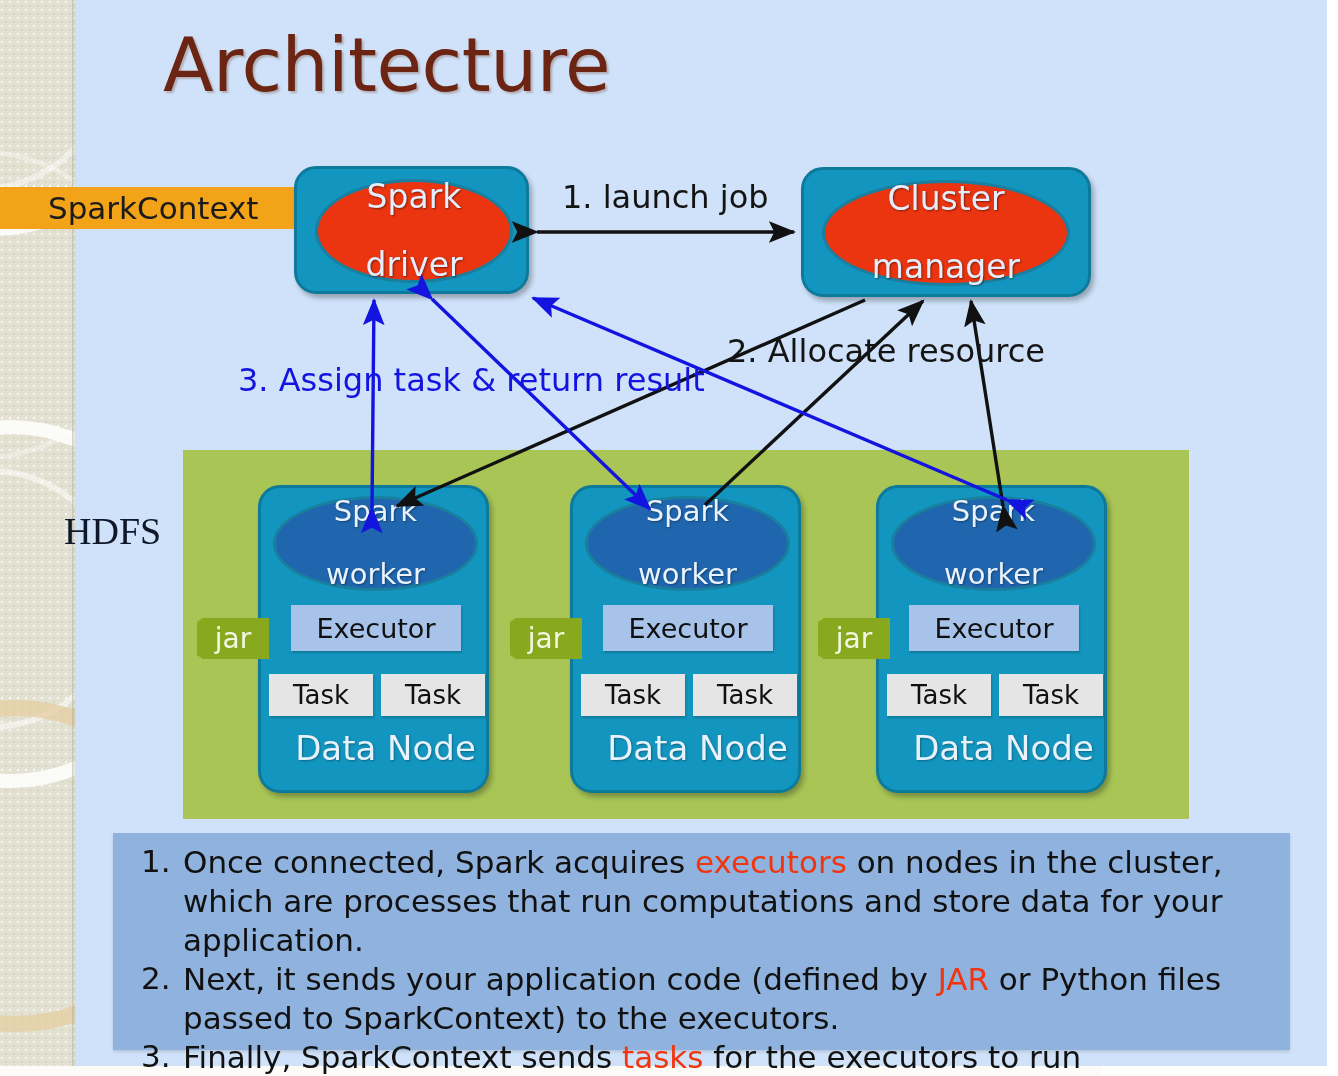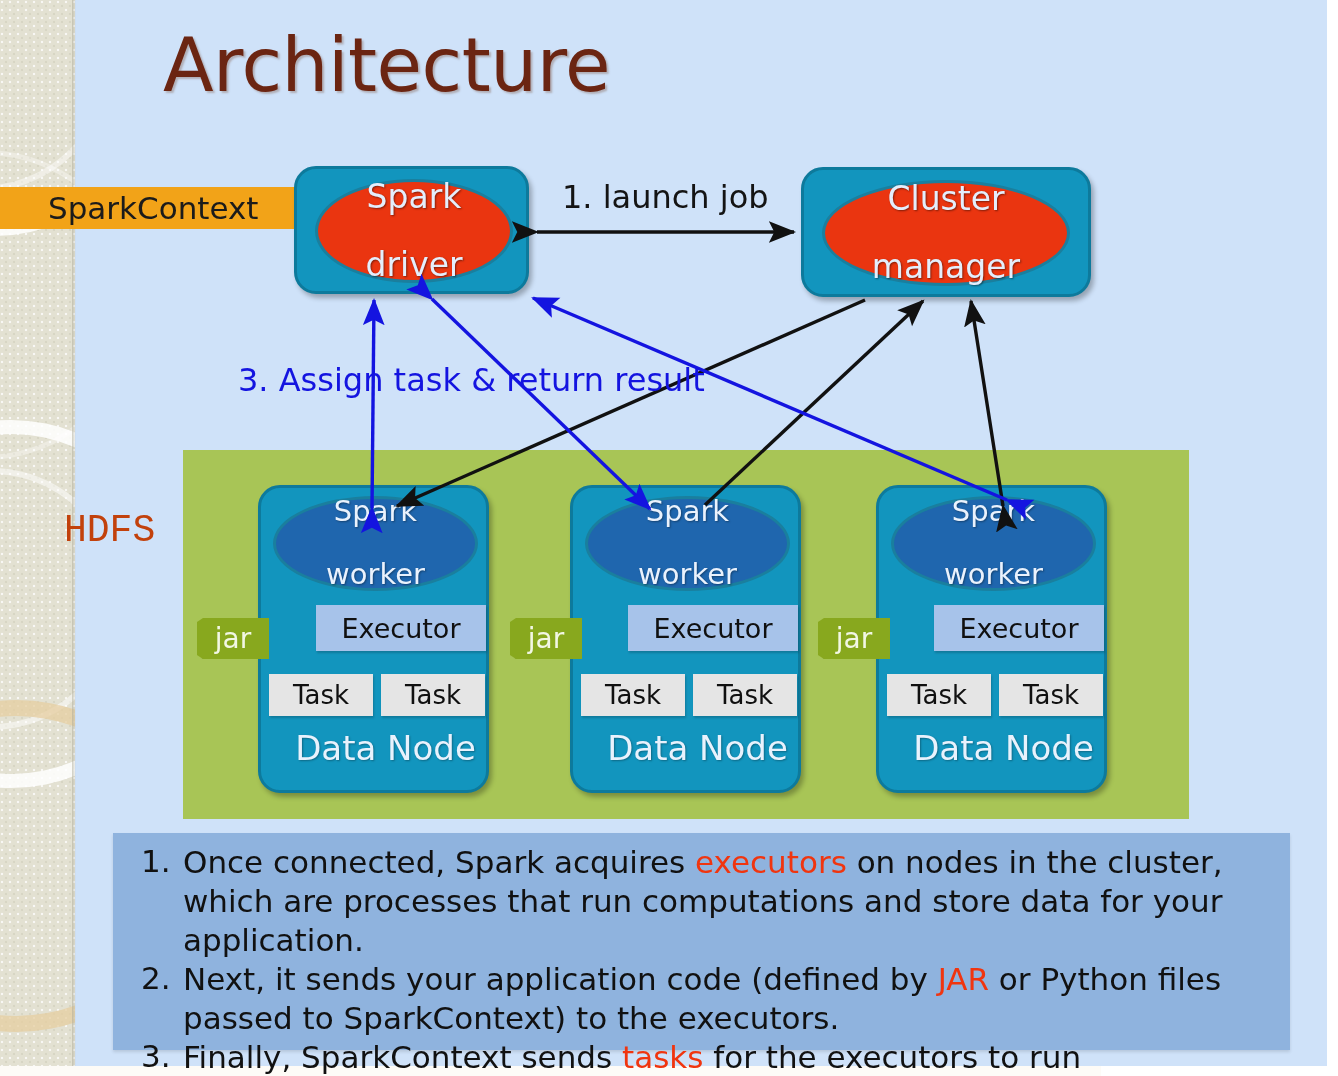--- a/index.html
+++ b/index.html
@@ -143,22 +143,22 @@
   #hdfs-region {
     position: absolute;
     left: 183px; top: 450px;
     width: 1006px; height: 369px;
     background: #a8c556;
   }
   #hdfs-label {
     position: absolute;
     left: 64px; top: 509px;
     font-size: 38px;
-    color: #c2410c;
-    font-family: Liberation Mono, monospace;
+    color: #0f172a;
+    font-family: Liberation Serif, serif;
   }
 
   
   .data-node { width: 231px; height: 308px; top: 485px; }
   #dn0 { left: 258px; }
   #dn1 { left: 570px; }
   #dn2 { left: 876px; }
 
   .worker-ellipse {
     left: 12px; top: 8px; width: 205px; height: 95px;
@@ -168,21 +168,20 @@
   .executor-chip {
     position: absolute;
     left: 30px; top: 117px;
     width: 170px; height: 46px;
     background: #a7c3ea;
     display: flex; align-items: center; justify-content: center;
     font-size: 27px;
     color: #101010;
     font-family: "DejaVu Sans", sans-serif;
     box-shadow: 1px 2px 2px rgba(0,0,0,0.18);
-    margin-left: 25px;
   }
   .task-chip {
     position: absolute;
     top: 186px;
     width: 104px; height: 42px;
     background: #e5e5e5;
     display: flex; align-items: center; justify-content: center;
     font-size: 26px;
     color: #101010;
     font-family: "DejaVu Sans", sans-serif;
@@ -383,20 +382,21 @@
     </g>
     <g>
       <line x1="432" y1="299" x2="650" y2="509" stroke="#1414e0" stroke-width="3.4" marker-end="url(#ahB)" marker-start="url(#ahBs)"></line>
     </g>
     <g>
       <line x1="1007" y1="500" x2="533" y2="298" stroke="#1414e0" stroke-width="3.4" marker-end="url(#ahB)" marker-start="url(#ahBs)"></line>
     </g>
   </svg>
 
   <div id="lbl-launch" class="arrow-label">1. launch job</div>
+  <div id="lbl-allocate" class="arrow-label">2. Allocate resource</div>
   <div id="lbl-assign" class="arrow-label">3. Assign task &amp; return result</div>
 
   <div id="notes-panel">
     <div class="note-row">
       <div class="note-num">1.</div>
       <div class="note-text"><span>Once connected, Spark acquires </span><span class="hl">executors</span><span> on nodes in the cluster, which are processes that run computations and store data for your application.</span></div>
     </div>
     <div class="note-row">
       <div class="note-num">2.</div>
       <div class="note-text"><span>Next, it sends your application code (defined by </span><span class="hl">JAR</span><span> or Python files passed to SparkContext) to the executors.</span></div>

